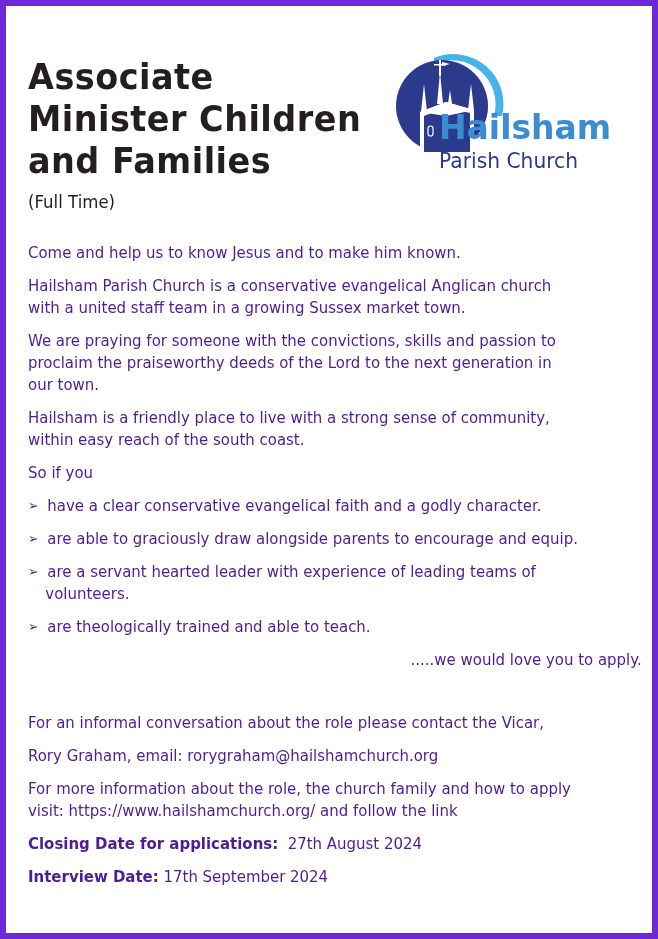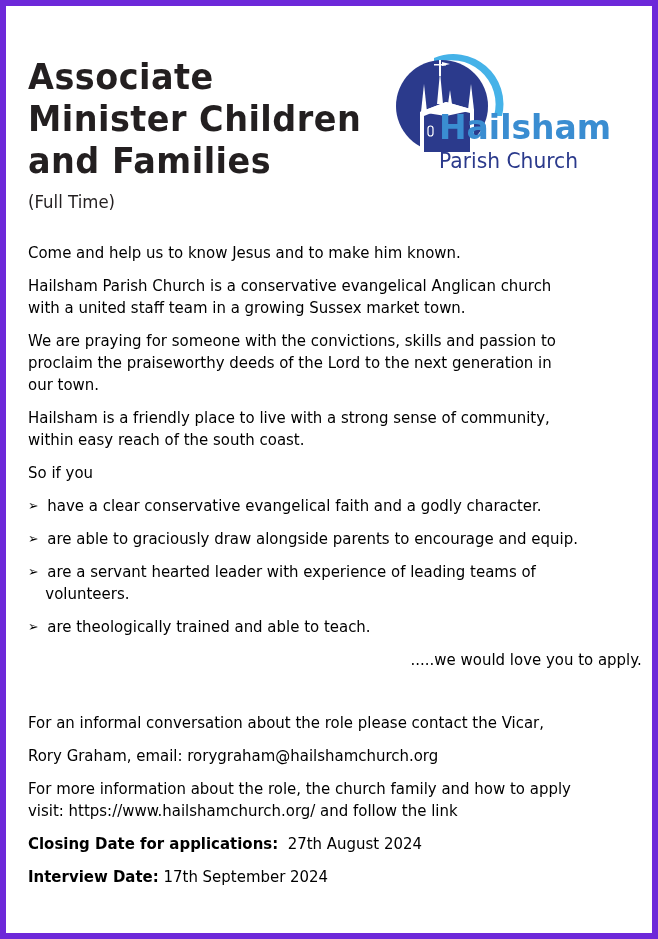--- a/index.html
+++ b/index.html
@@ -54,21 +54,21 @@
       line-height: 26px;
       color: #2b3a8c;
       transform: scaleX(0.92);
       transform-origin: left top;
     }
     .body {
       position: absolute; left: 22px; top: 236px;
       width: 620px;
       font-size: 15.5px;
       line-height: 22px;
-      color: #000000;
+      color: #4c1d95;
     }
     .body p { margin: 0 0 11px 0; transform: scaleX(0.965); transform-origin: left top; white-space: nowrap; }
     .bullet { display: flex; margin: 0 0 11px 0; transform: scaleX(0.965); transform-origin: left top; }
     .bullet .arrow { width: 20px; flex: none; font-size: 13px; line-height: 22px; }
     .bullet .txt { flex: 1; }
     .bullet .txt .l2 { display: block; padding-left: 0; margin-left: -2px; }
     .right { text-align: right; width: 636px; }
     .spacer { height: 30px; }
     b { font-weight: bold; }
   </style>

